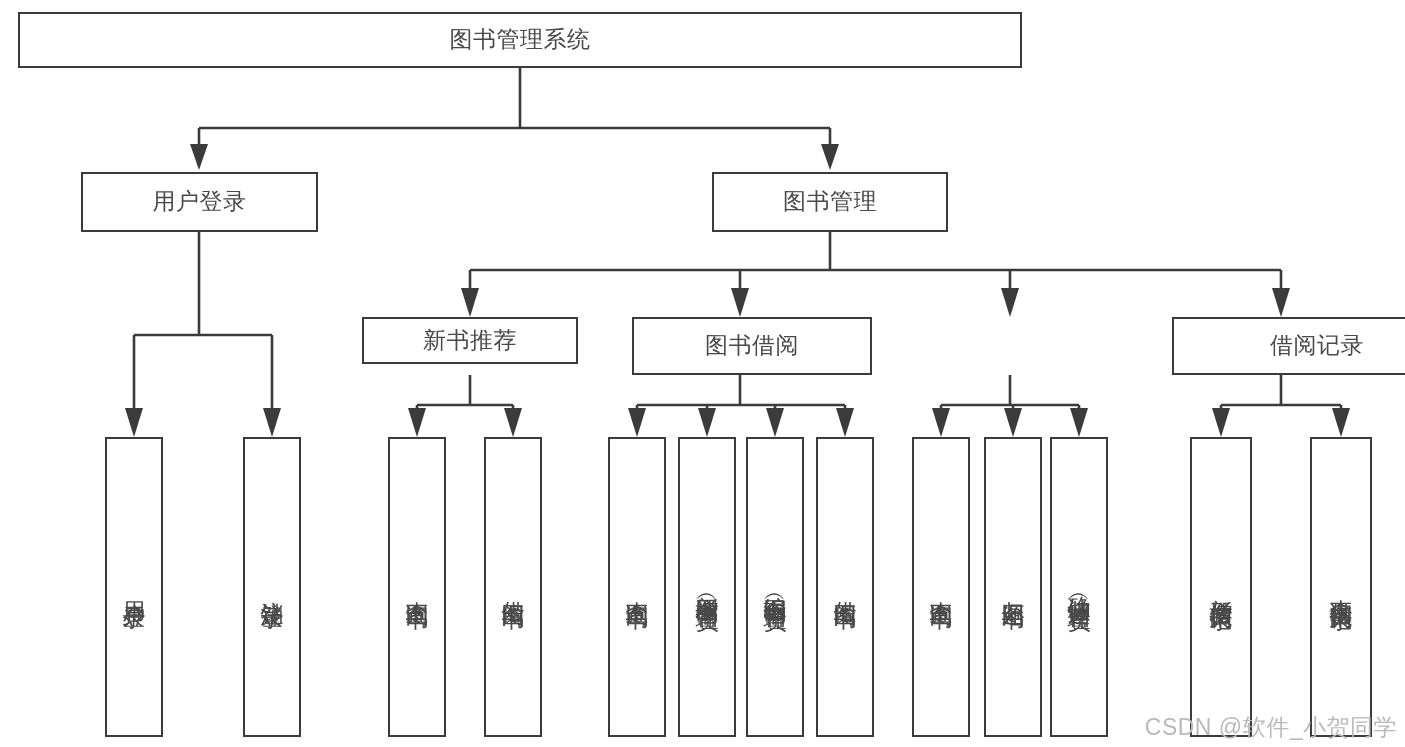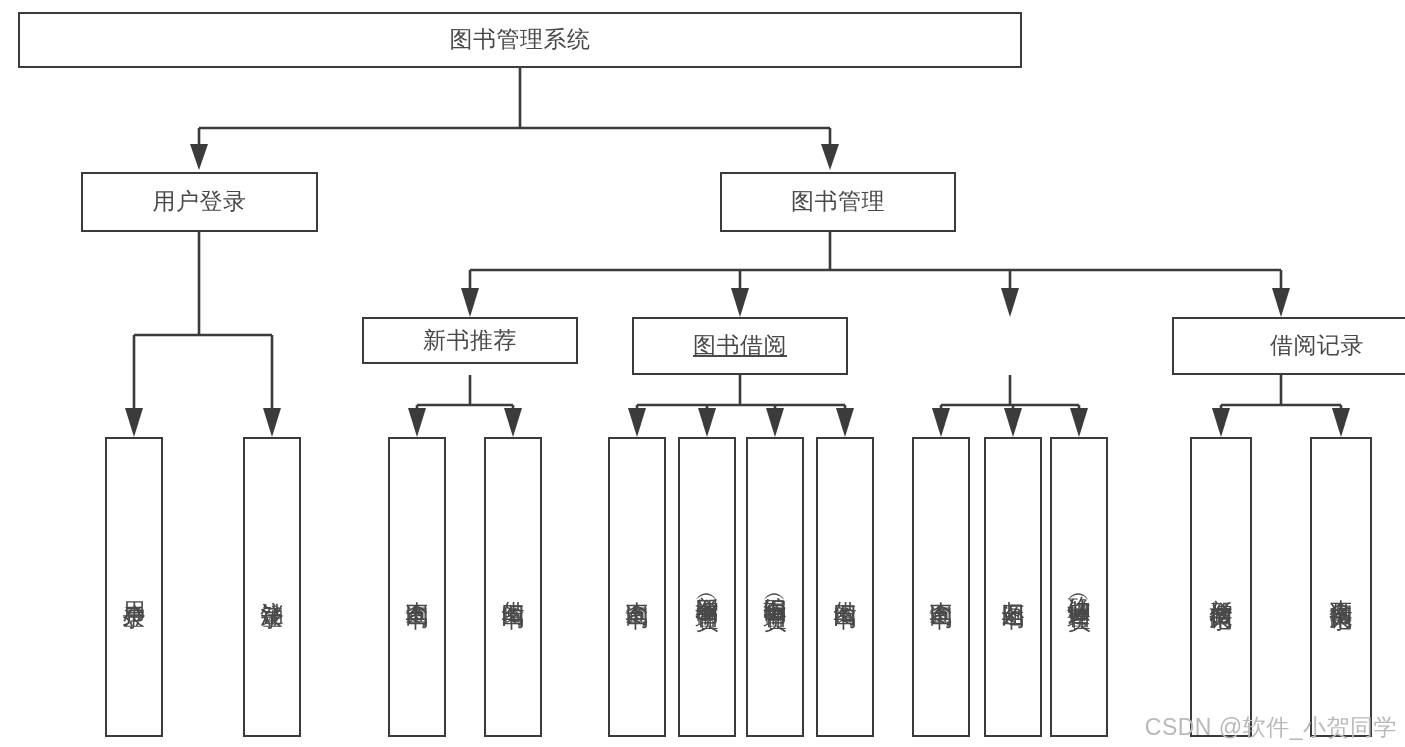--- a/index.html
+++ b/index.html
@@ -150,28 +150,28 @@
     <polygon class="arrowhead" points="1332,408 1350,408 1341,437"></polygon>
   </svg>
 
   <div class="node root" style="left:18px; top:12px; width:1004px; height:56px;">
     <span class="hlabel">图书管理系统</span>
   </div>
 
   <div class="node level1" style="left:81px; top:172px; width:237px; height:60px;">
     <span class="hlabel">用户登录</span>
   </div>
-  <div class="node level1" style="left:712px; top:172px; width:236px; height:60px;margin-left:8px;">
+  <div class="node level1" style="left:712px; top:172px; width:236px; height:60px;">
     <span class="hlabel">图书管理</span>
   </div>
 
   <div class="node level2" style="left:362px; top:317px; width:216px; height:47px;">
     <span class="hlabel">新书推荐</span>
   </div>
-  <div class="node level2" style="left:632px; top:317px; width:216px; height:58px;text-decoration:underline;">
+  <div class="node level2" style="left:632px; top:317px; width:240px; height:58px;">
     <span class="hlabel">图书借阅</span>
   </div>
   <div class="node level2" style="left:1172px; top:317px; width:262px; height:58px;padding-left:28px;">
     <span class="hlabel">借阅记录</span>
   </div>
 
   <div class="node leaf" style="left:105px; top:437px; width:58px; height:300px;">
     <span class="vlabel">用户登录</span>
   </div>
   <div class="node leaf" style="left:243px; top:437px; width:58px; height:300px;">

